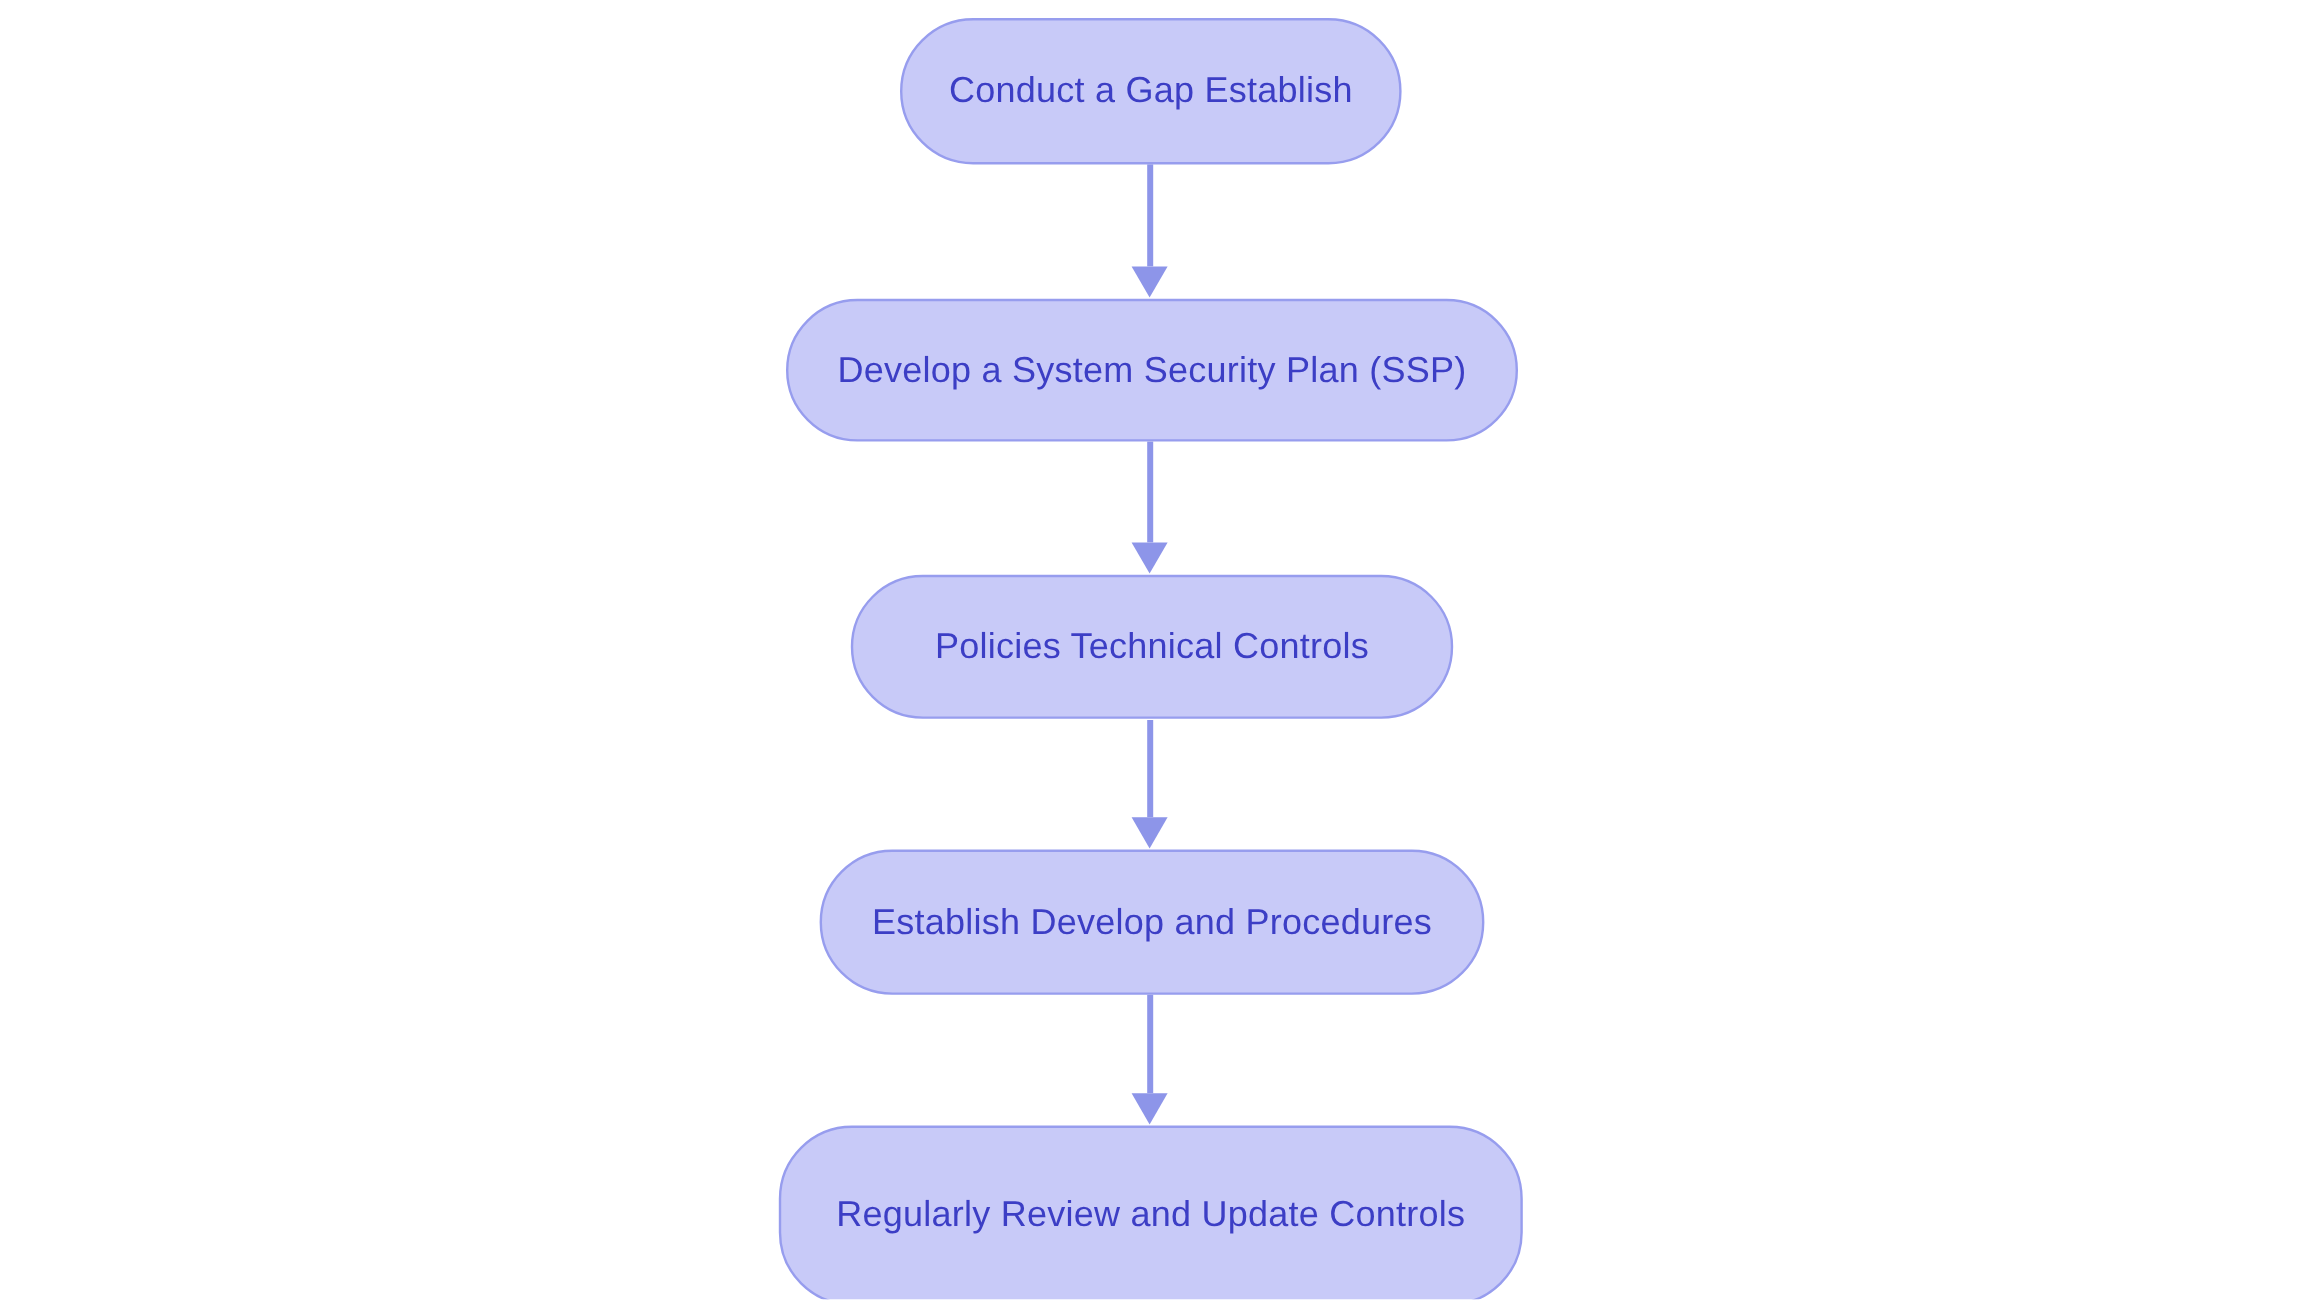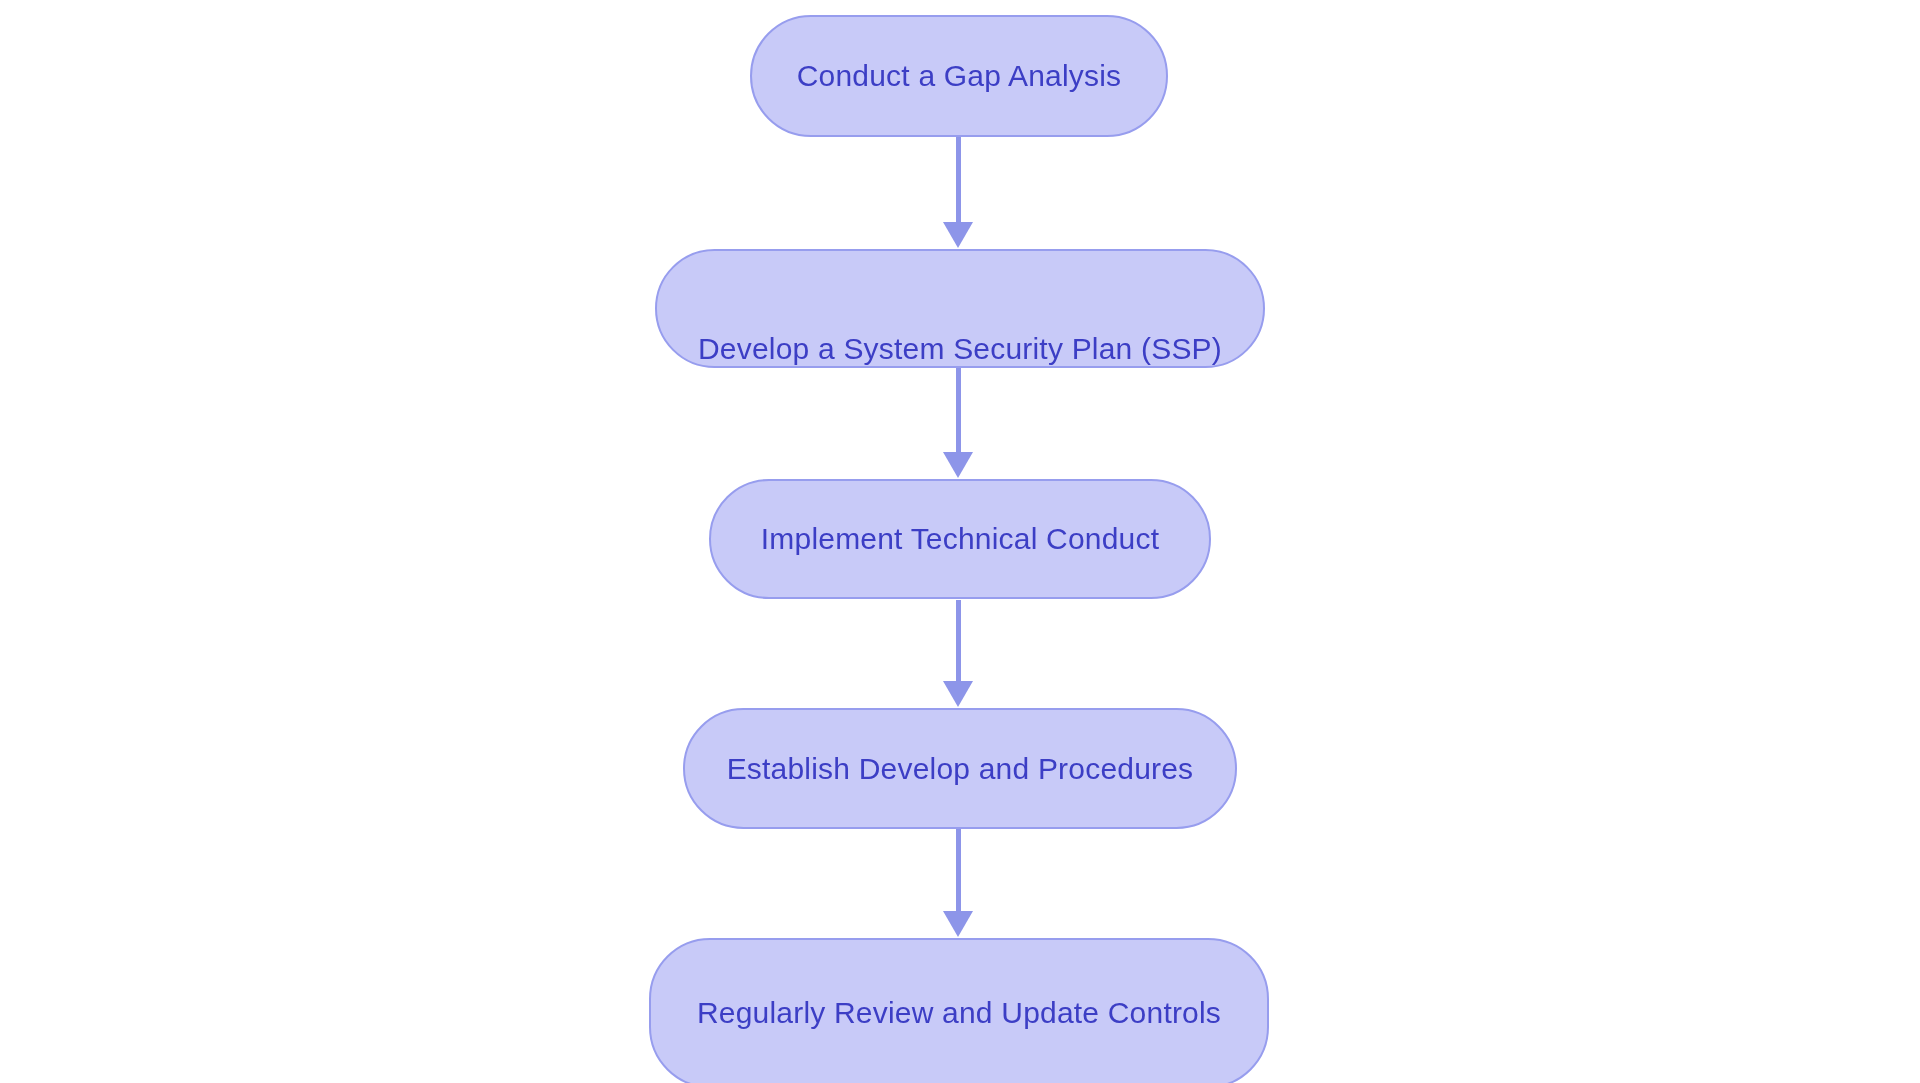--- a/index.html
+++ b/index.html
@@ -52,39 +52,39 @@
     border-right: 15px solid transparent;
     border-top: 26px solid var(--arrow, #8d95e9);
   }
 </style>
 </head>
 <body>
 
 <div class="canvas">
 
   <div class="node" style="left:750px; top:15px; width:418px; height:122px;">
-    <span class="node-label">Conduct a Gap Analysis</span>
+    <span class="node-label">Conduct a Gap Establish</span>
   </div>
 
   <div class="arrow" style="left:943px; top:137px; height:111px;">
     <div class="arrow-line"></div>
     <div class="arrow-head"></div>
   </div>
 
-  <div class="node" style="left:655px; top:249px; width:610px; height:119px;align-items:flex-end;">
+  <div class="node" style="left:655px; top:249px; width:610px; height:119px;">
     <span class="node-label">Develop a System Security Plan (SSP)</span>
   </div>
 
   <div class="arrow" style="left:943px; top:368px; height:110px;">
     <div class="arrow-line"></div>
     <div class="arrow-head"></div>
   </div>
 
   <div class="node" style="left:709px; top:479px; width:502px; height:120px;">
-    <span class="node-label">Implement Technical Conduct</span>
+    <span class="node-label">Policies Technical Controls</span>
   </div>
 
   <div class="arrow" style="left:943px; top:600px; height:107px;">
     <div class="arrow-line"></div>
     <div class="arrow-head"></div>
   </div>
 
   <div class="node" style="left:683px; top:708px; width:554px; height:121px;">
     <span class="node-label">Establish Develop and Procedures</span>
   </div>

